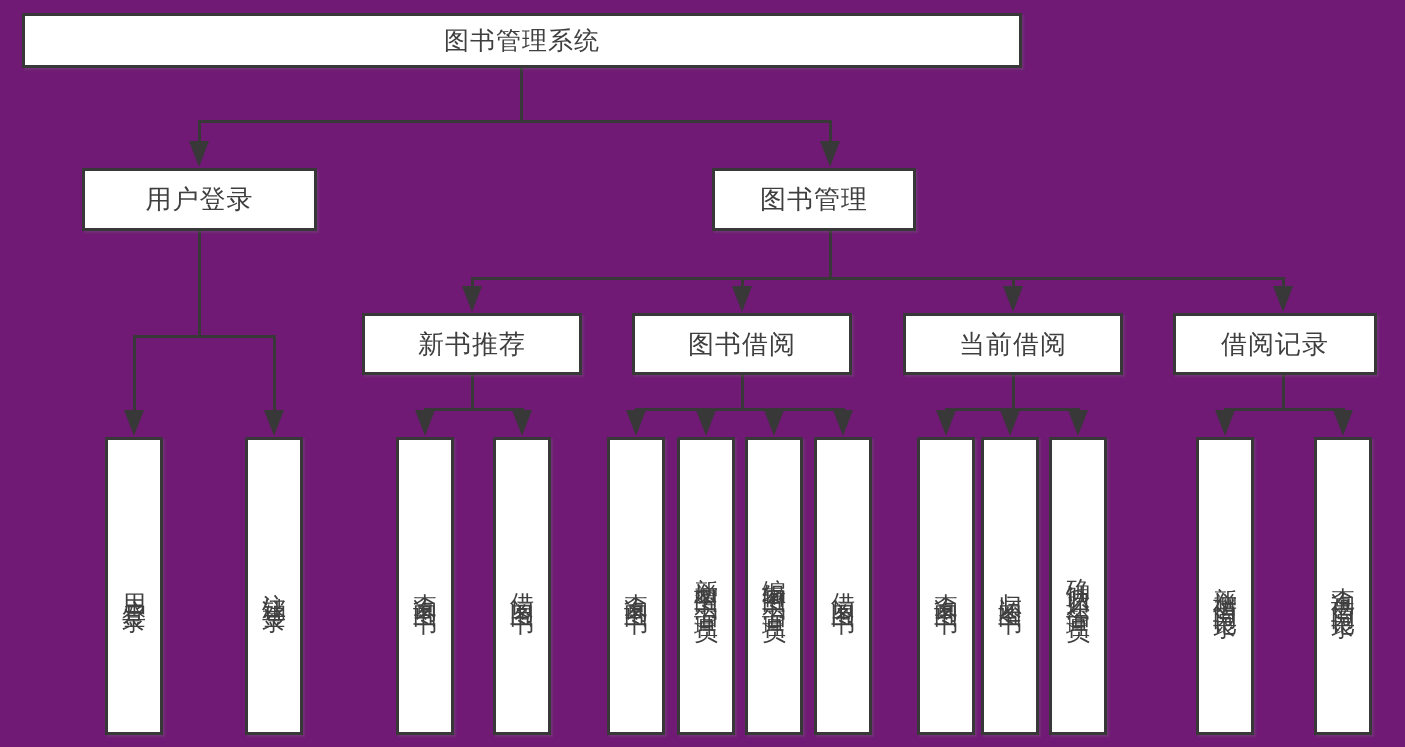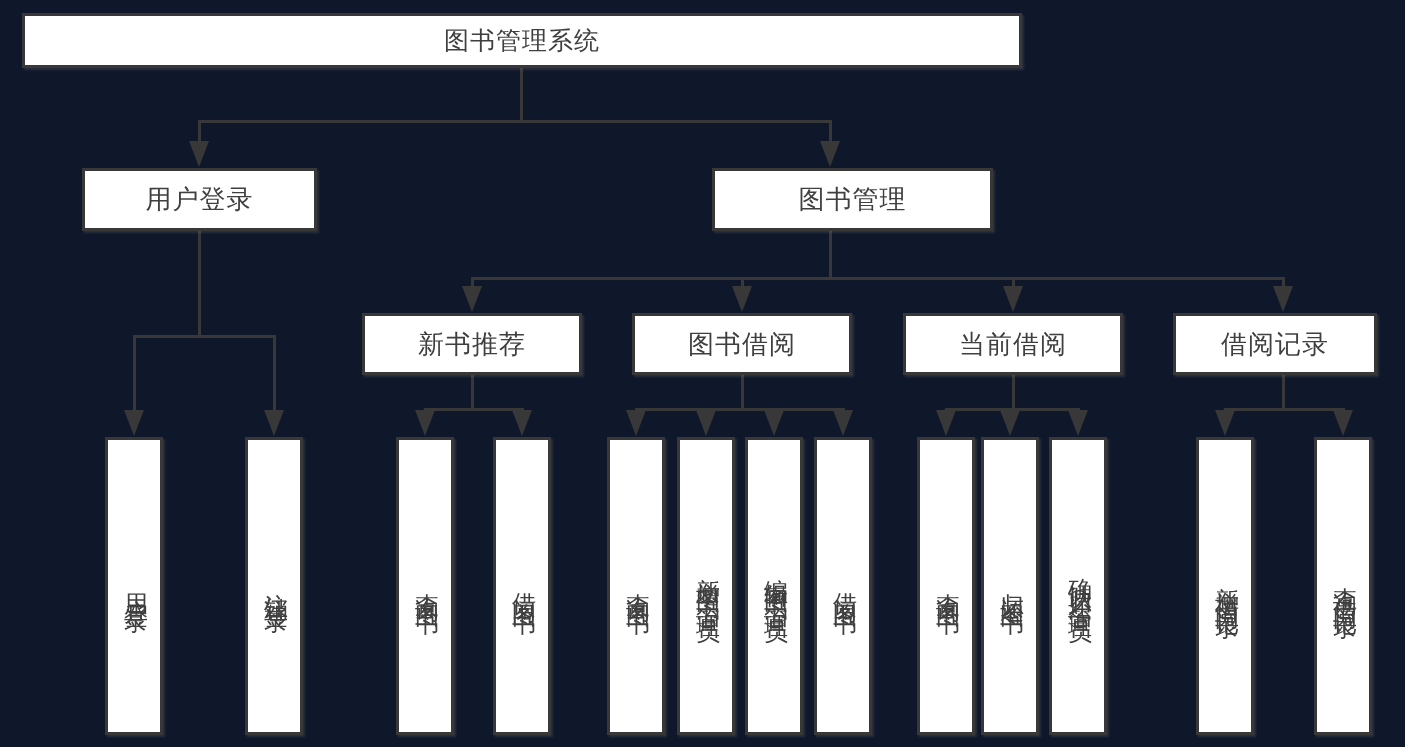--- a/index.html
+++ b/index.html
@@ -1,18 +1,18 @@
 <!DOCTYPE html>
 <html><head>
 <meta charset="utf-8">
 <style>
   html,body{margin:0;padding:0;background:#fff;}
   .stage{
-    position:relative;width:1405px;height:747px;background:#0f172a;overflow:hidden;
-    font-family:Liberation Mono, monospace;color:#3f3f3f;
+    position:relative;width:1405px;height:747px;background:#701a75;overflow:hidden;
+    font-family:Liberation Sans, sans-serif;color:#3f3f3f;
   }
   .node{
     position:absolute;box-sizing:border-box;border:3px solid #383838;background:#fff;
     display:flex;align-items:center;justify-content:center;
     font-size:26px;color:#3f3f3f;letter-spacing:1px;
     box-shadow:2px 2px 2px rgba(120,120,120,.25);
   }
   .node.root{font-size:25px;}
   .leaf{
     position:absolute;box-sizing:border-box;border:3px solid #383838;background:#fff;
@@ -88,21 +88,21 @@
   <div class="ah" style="left:1215px;top:410px;"></div>
   <div class="ah" style="left:1333px;top:410px;"></div>
 
   <div class="node root" style="left:22px;top:13px;width:1000px;height:55px;">
     <span>图书管理系统</span>
   </div>
 
   <div class="node" style="left:82px;top:168px;width:235px;height:63px;">
     <span>用户登录</span>
   </div>
-  <div class="node" style="left:712px;top:168px;width:281px;height:63px;">
+  <div class="node" style="left:712px;top:168px;width:204px;height:63px;">
     <span>图书管理</span>
   </div>
 
   <div class="node" style="left:362px;top:313px;width:220px;height:62px;">
     <span>新书推荐</span>
   </div>
   <div class="node" style="left:903px;top:313px;width:220px;height:62px;">
     <span>当前借阅</span>
   </div>
   <div class="node" style="left:632px;top:313px;width:220px;height:62px;">

